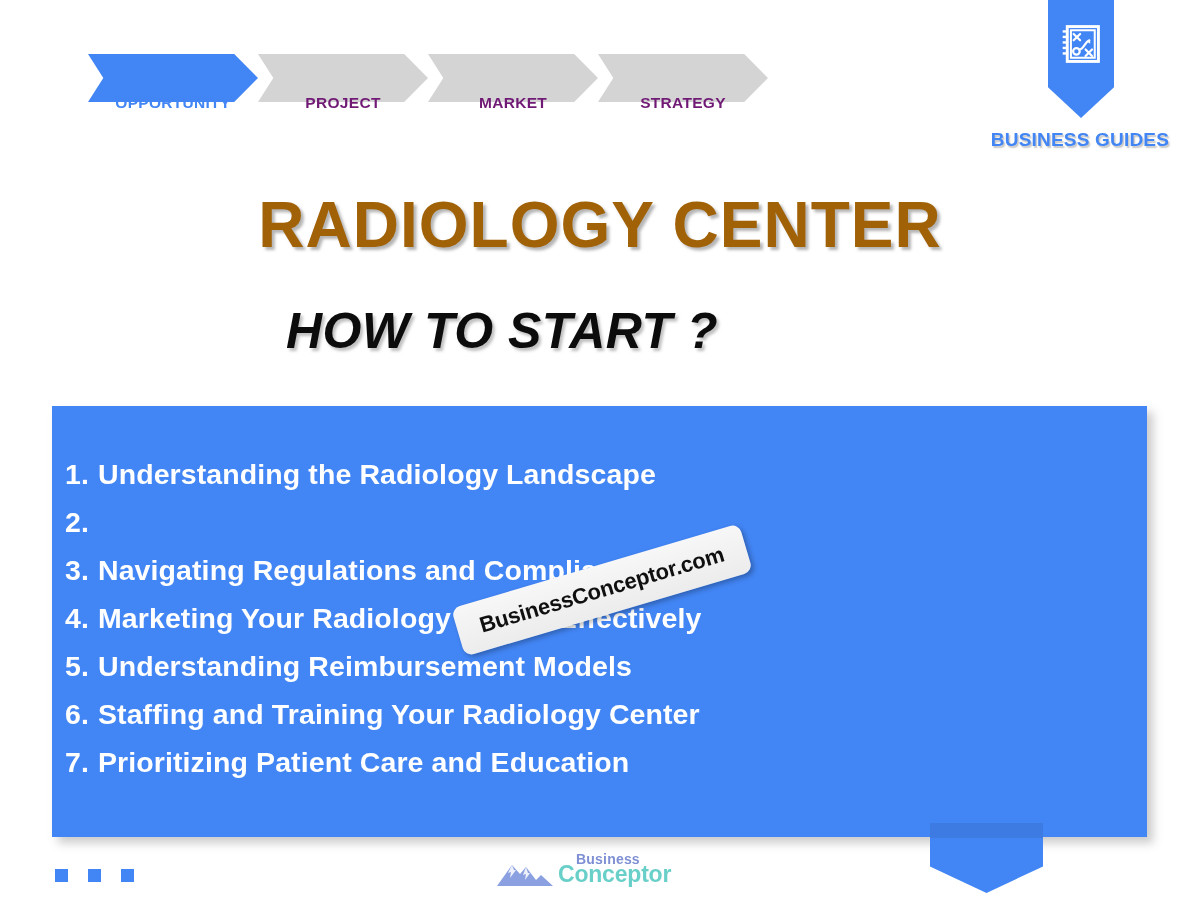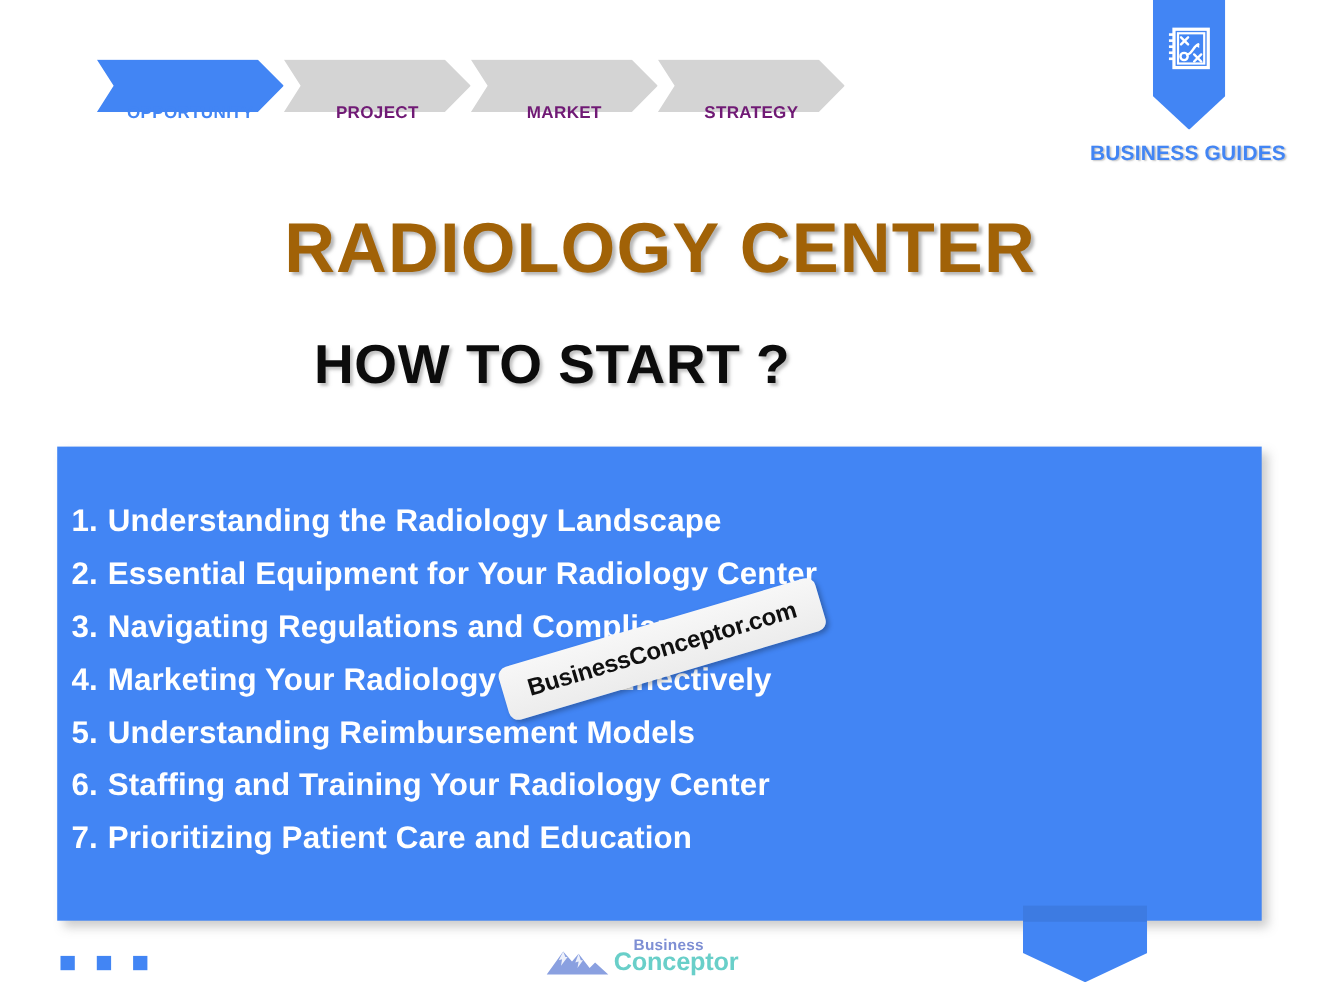--- a/index.html
+++ b/index.html
@@ -107,20 +107,21 @@
     position: absolute;
     left: 0;
     top: 302px;
     width: 1004px;
     text-align: center;
     font-size: 50px;
     font-weight: bold;
     color: #0c0c0c;
     letter-spacing: 0.5px;
     text-shadow: 2.5px 2.5px 3px rgba(140,140,140,0.55);
+    font-style: italic;
   }
 
   
   #content-panel {
     position: absolute;
     left: 52px;
     top: 406px;
     width: 1095px;
     height: 431px;
     background: #4285f4;
@@ -289,21 +290,20 @@
 <div id="subtitle">HOW TO START ?</div>
 
 <div id="content-panel">
   <ul id="item-list">
     <li>
       <span class="num">1.</span>
       <span class="txt">Understanding the Radiology Landscape</span>
     </li>
     <li>
       <span class="num">2.</span>
-      <span class="txt">Essential Equipment for Your Radiology Center</span>
     </li>
     <li>
       <span class="num">3.</span>
       <span class="txt">Navigating Regulations and Compliance</span>
     </li>
     <li>
       <span class="num">4.</span>
       <span class="txt">Marketing Your Radiology Center Effectively</span>
     </li>
     <li>

